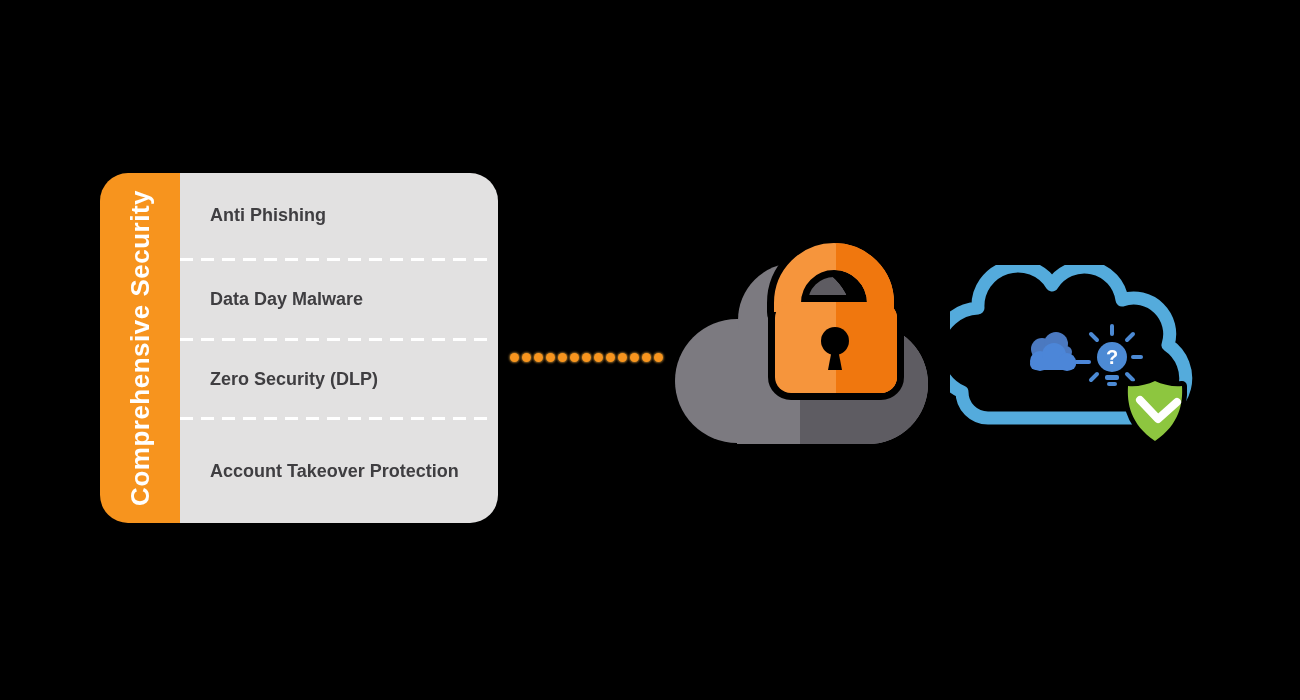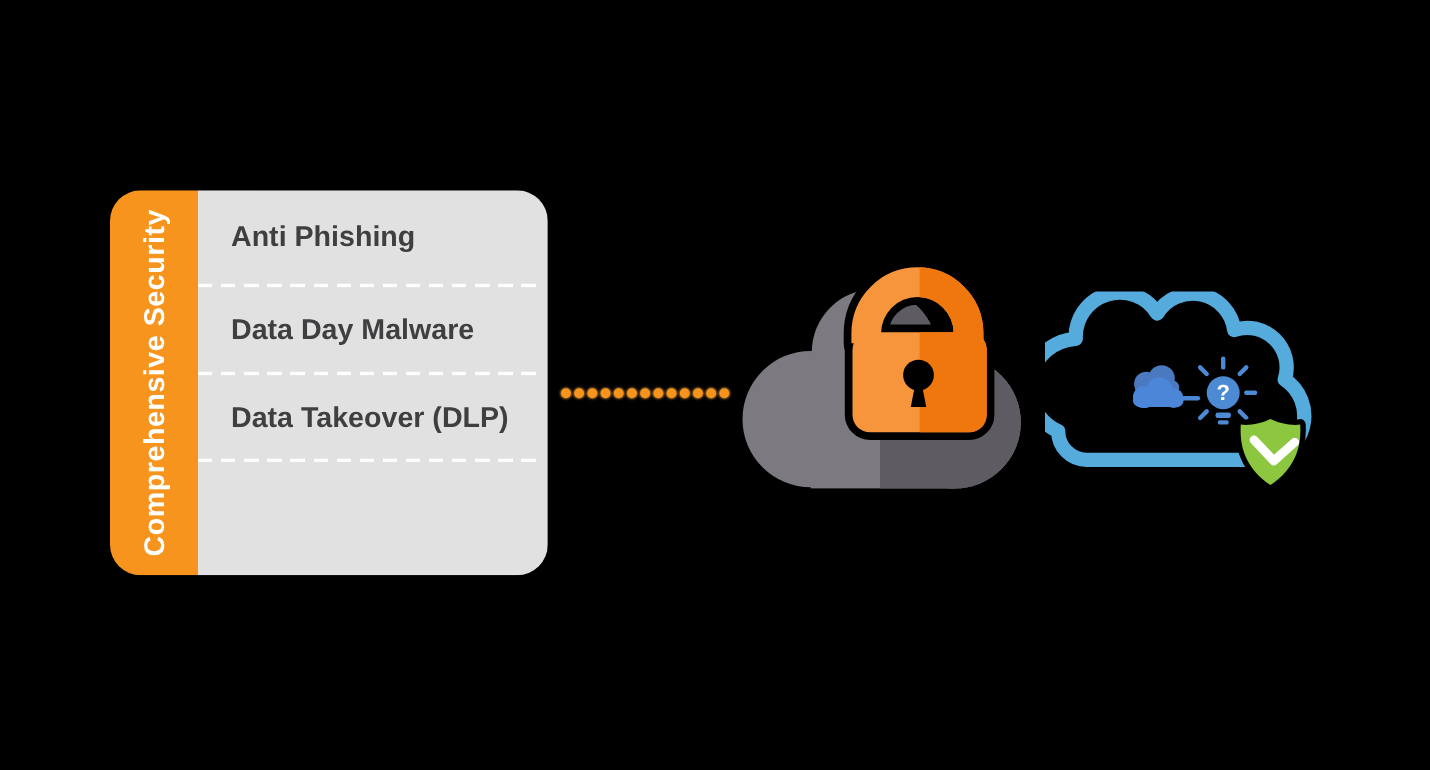--- a/index.html
+++ b/index.html
@@ -18,21 +18,21 @@
   }
   .strip-label{
     writing-mode:vertical-rl;transform:rotate(180deg);
     color:#fff;font-size:26px;font-weight:700;letter-spacing:.5px;white-space:nowrap;
   }
   .card-body{
     flex:1;background:#E2E1E1;display:flex;flex-direction:column;
   }
   .row{
     display:flex;align-items:center;padding-left:30px;padding-right:14px;
-    color:#3F3E41;font-size:26px;font-weight:600;line-height:33px;
+    color:#3F3E41;font-size:18px;font-weight:600;line-height:33px;
   }
   .row.r1{height:85px}.row.r2{height:77px}.row.r3{height:76px}.row.r4{flex:1}
   .sep{
     height:3px;margin-right:4px;
     background:repeating-linear-gradient(90deg,#fff 0 13px,transparent 13px 21px);
   }
   
   .dots{
     position:absolute;left:510px;top:352px;height:10px;display:flex;gap:3px;align-items:center;
   }
@@ -56,23 +56,26 @@
     <div class="card-body">
       <div class="row r1">
         <span>Anti Phishing</span>
       </div>
       <div class="sep"></div>
       <div class="row r2">
         <span>Data Day Malware</span>
       </div>
       <div class="sep"></div>
       <div class="row r3">
-        <span>Data Takeover (DLP)</span>
+        <span>Zero Security (DLP)</span>
       </div>
       <div class="sep"></div>
+      <div class="row r4">
+        <span>Account Takeover Protection</span>
+      </div>
     </div>
   </div>
 
   <div class="dots">
       <span class="dot"></span>
       <span class="dot"></span>
       <span class="dot"></span>
       <span class="dot"></span>
       <span class="dot"></span>
       <span class="dot"></span>

